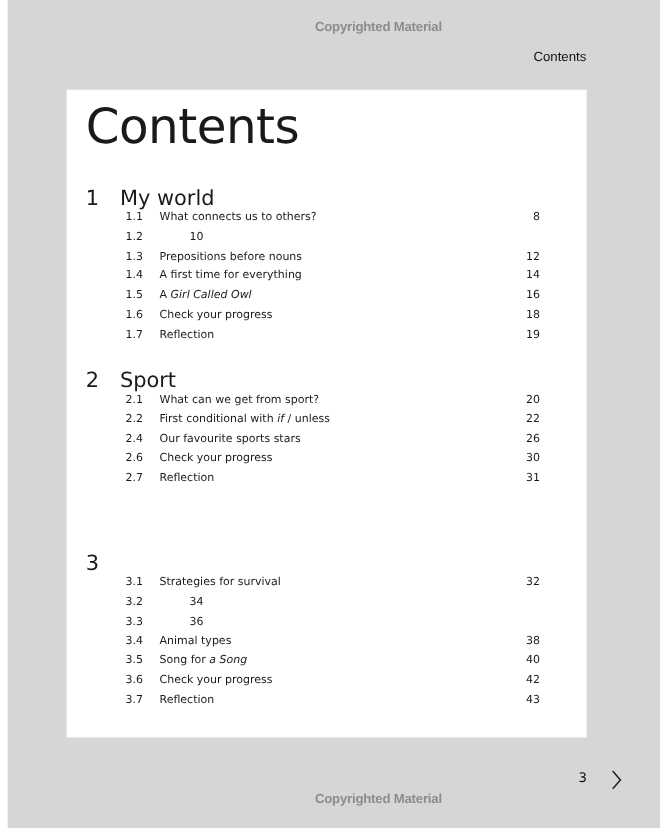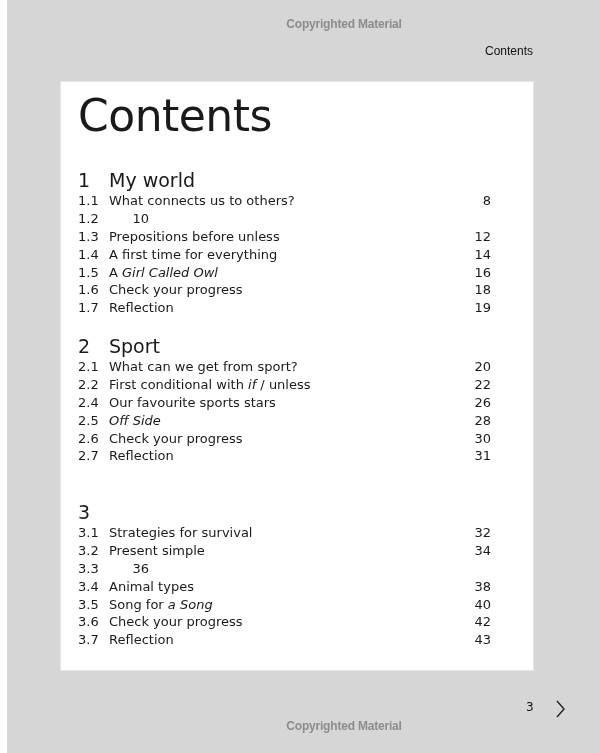--- a/index.html
+++ b/index.html
@@ -37,22 +37,22 @@
     font-size: 44px; color: #1a1a1a; font-weight: normal;
     letter-spacing: -0.5px;
   }
   .chapter { position: absolute; left: 17px; width: 413px; }
   .ch-head {
     height: 24px; font-size: 19px; color: #1a1a1a;
     display: flex; align-items: center;
   }
   .ch-num { width: 31px; }
   .row {
-    display: flex; align-items: center; height: 17.8px;
-    font-size: 13px; color: #1a1a1a;
+    display: flex; align-items: flex-start; height: 17.8px;
+    font-size: 10px; color: #1a1a1a; margin-left: 36px;
   }
   .row .num { width: 31px; }
   .row .label { flex: 1; }
   .row .pg { width: 40px; text-align: right; }
   .page-num {
     position: absolute; left: 526px; top: 700px;
     font-size: 12px; color: #111;
   }
   .next-btn {
     position: absolute; left: 553px; top: 698px; width: 16px; height: 22px;
@@ -79,21 +79,21 @@
           <span class="num">1.1</span>
           <span class="label">What connects us to others?</span>
           <span class="pg">8</span>
         </div>
         <div class="row">
           <span class="num">1.2</span>
           <span class="pg">10</span>
         </div>
         <div class="row">
           <span class="num">1.3</span>
-          <span class="label">Prepositions before unless</span>
+          <span class="label">Prepositions before nouns</span>
           <span class="pg">12</span>
         </div>
         <div class="row">
           <span class="num">1.4</span>
           <span class="label">A first time for everything</span>
           <span class="pg">14</span>
         </div>
         <div class="row">
           <span class="num">1.5</span>
           <span class="label"><span>A </span><i>Girl Called Owl</i></span>
@@ -124,25 +124,20 @@
           <span class="num">2.2</span>
           <span class="label"><span>First conditional with </span><i>if</i><span> / unless</span></span>
           <span class="pg">22</span>
         </div>
         <div class="row">
           <span class="num">2.4</span>
           <span class="label">Our favourite sports stars</span>
           <span class="pg">26</span>
         </div>
         <div class="row">
-          <span class="num">2.5</span>
-          <span class="label"><i>Off Side</i></span>
-          <span class="pg">28</span>
-        </div>
-        <div class="row">
           <span class="num">2.6</span>
           <span class="label">Check your progress</span>
           <span class="pg">30</span>
         </div>
         <div class="row">
           <span class="num">2.7</span>
           <span class="label">Reflection</span>
           <span class="pg">31</span>
         </div>
       </div>
@@ -150,21 +145,20 @@
         <div class="ch-head">
           <span class="ch-num">3</span>
         </div>
         <div class="row">
           <span class="num">3.1</span>
           <span class="label">Strategies for survival</span>
           <span class="pg">32</span>
         </div>
         <div class="row">
           <span class="num">3.2</span>
-          <span class="label">Present simple</span>
           <span class="pg">34</span>
         </div>
         <div class="row">
           <span class="num">3.3</span>
           <span class="pg">36</span>
         </div>
         <div class="row">
           <span class="num">3.4</span>
           <span class="label">Animal types</span>
           <span class="pg">38</span>

